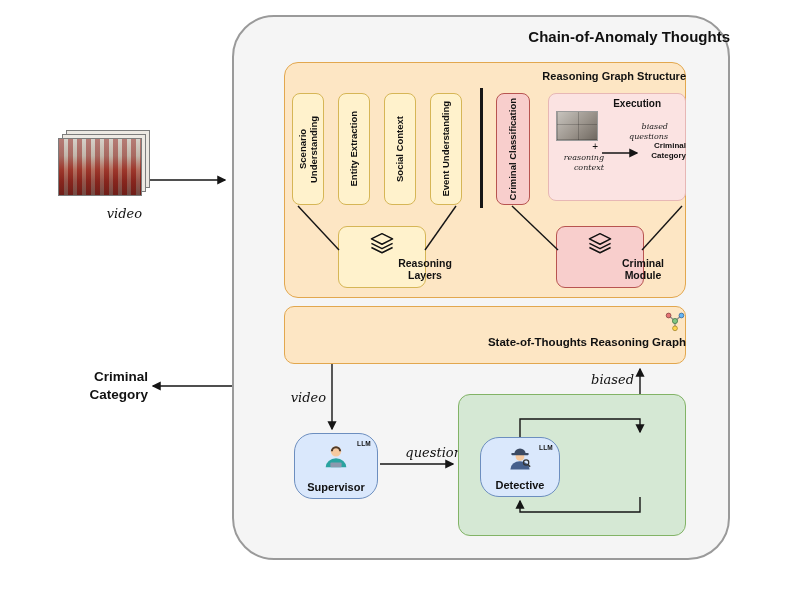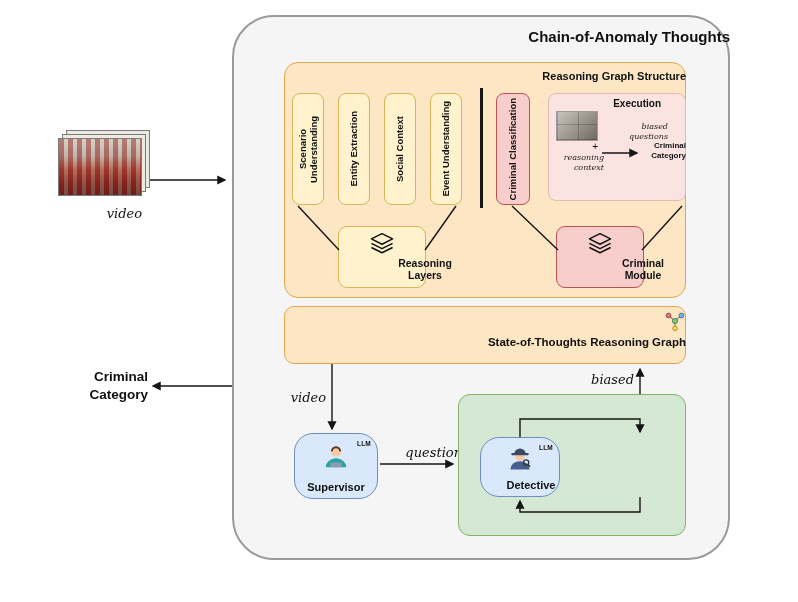--- a/index.html
+++ b/index.html
@@ -151,21 +151,21 @@
       <svg width="30" height="30" viewBox="0 0 32 32">
         <circle cx="16" cy="11" r="5.5" fill="#f6c99f"></circle>
         <path d="M10.5 11 a5.5 5.5 0 0 1 11 0 h-2.2 a3.3 3.3 0 0 0 -6.6 0 z" fill="#4e3b2a"></path>
         <path d="M5 28 a11 9.5 0 0 1 22 0 z" fill="#2aa3a0"></path>
         <rect x="10" y="23" width="12" height="5" rx="1" fill="#8d99ae"></rect>
       </svg>
     </span>
     <span class="agent-label">Supervisor</span>
   </div>
 
-  <div class="abs agent" style="left:480px; top:437px; width:80px; height:60px;padding-left:11px;">
+  <div class="abs agent" style="left:480px; top:437px; width:80px; height:60px;">
     <span class="badge">LLM</span>
     <span class="person">
       <svg width="28" height="28" viewBox="0 0 32 32">
         <circle cx="16" cy="13" r="5" fill="#f6c99f"></circle>
         <path d="M5 28 a11 9.5 0 0 1 22 0 z" fill="#46608c"></path>
         <path d="M9.5 10 a6.5 6 0 0 1 13 0 z" fill="#3b4a63"></path>
         <rect x="6" y="9.2" width="20" height="2.4" rx="1.2" fill="#3b4a63"></rect>
         <circle cx="23" cy="20" r="3" fill="none" stroke="#333" stroke-width="1.4"></circle>
         <line x1="25.1" y1="22.2" x2="27.6" y2="24.8" stroke="#333" stroke-width="1.6"></line>
       </svg>

